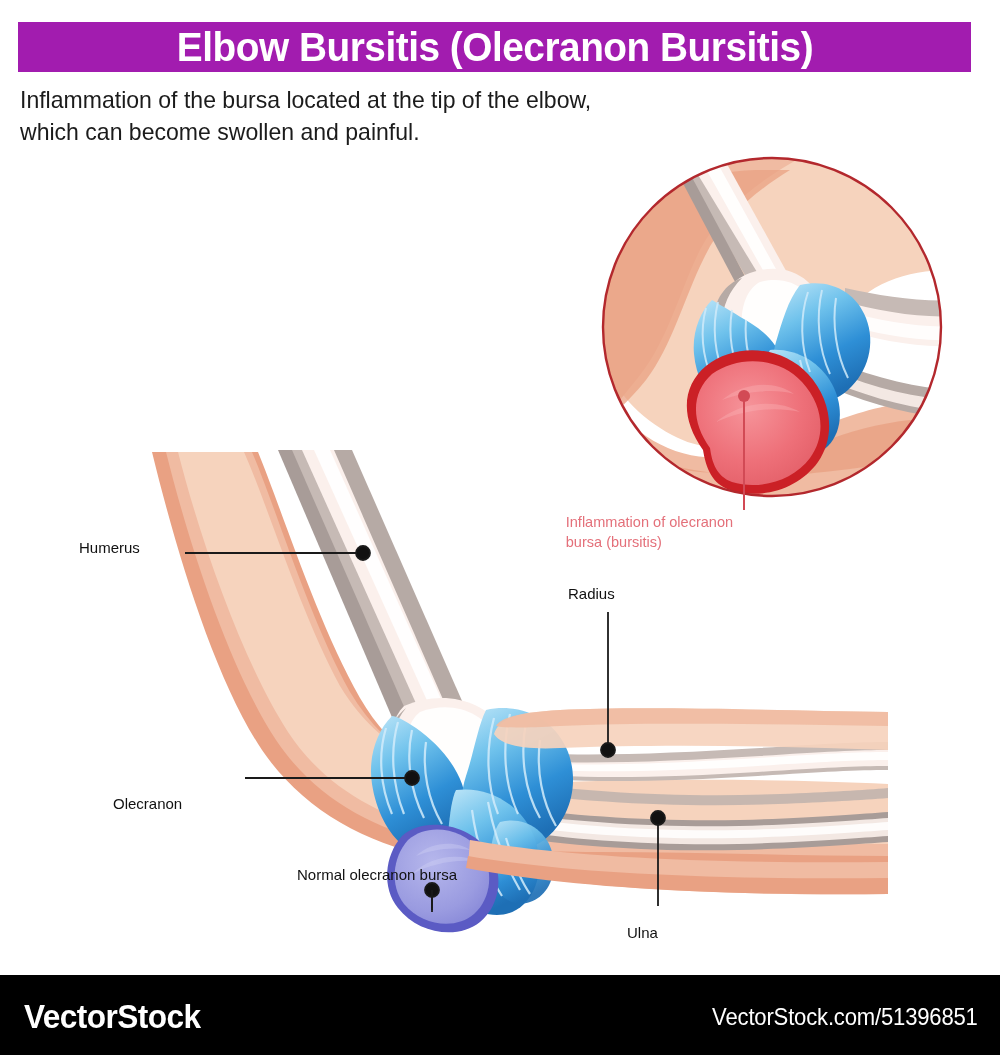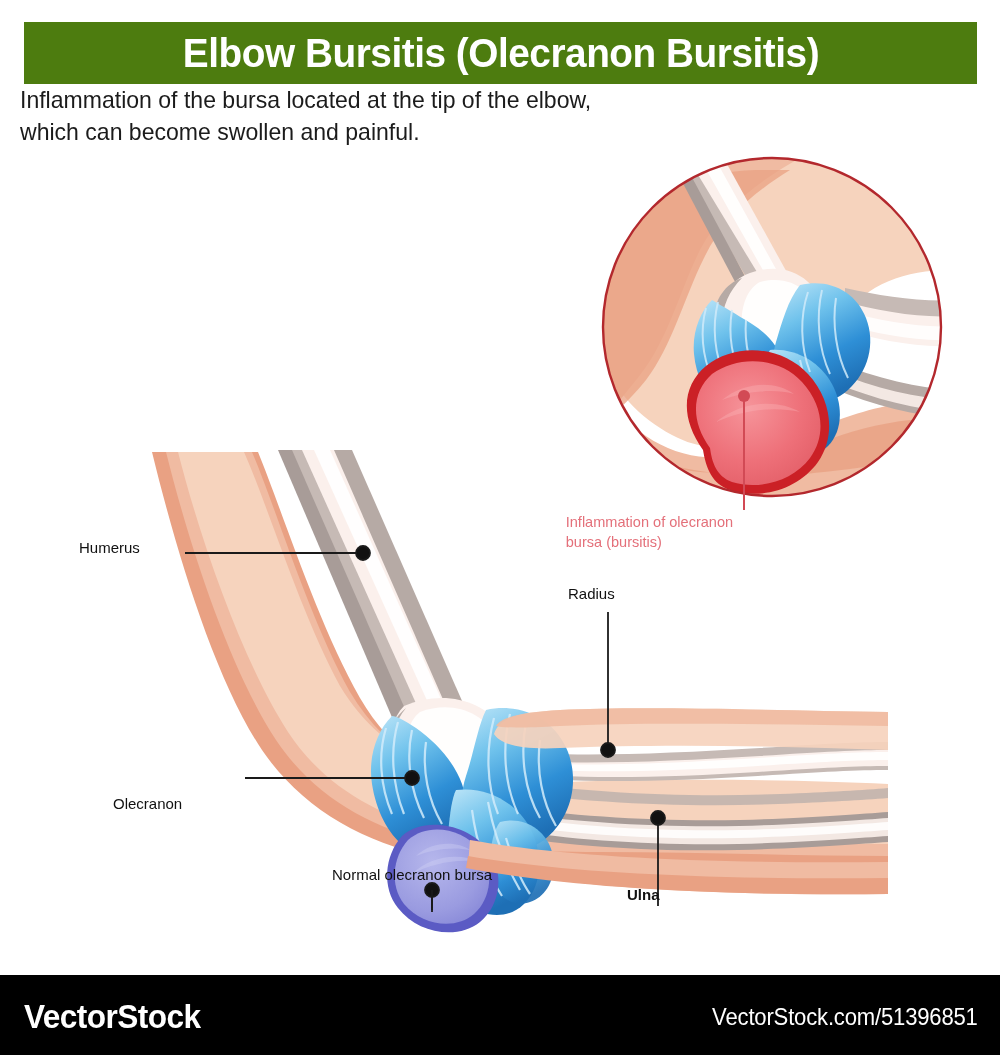--- a/index.html
+++ b/index.html
@@ -11,25 +11,25 @@
     width: 1000px;
     height: 1055px;
     position: relative;
     overflow: hidden;
     font-family: "Liberation Sans", "DejaVu Sans", sans-serif;
   }
 
   
   #title-banner {
     position: absolute;
-    left: 24px;
+    left: 18px;
     top: 22px;
     width: 953px;
-    height: 62px;
-    background: #4d7c0f;
+    height: 50px;
+    background: #a21caf;
     display: flex;
     align-items: center;
     justify-content: center;
   }
   #title-text {
     color: #ffffff;
     font-size: 40px;
     font-weight: bold;
     letter-spacing: -0.5px;
     line-height: 1;
@@ -77,22 +77,22 @@
   .anno-label {
     position: absolute;
     color: #111111;
     font-size: 15px;
     white-space: nowrap;
     line-height: 1;
   }
   #label-humerus { left: 79px;  top: 540px; }
   #label-olecranon { left: 113px; top: 796px; }
   #label-radius { left: 568px; top: 586px; }
-  #label-ulna   { left: 627px; top: 887px; font-weight: bold; }
-  #label-normal-bursa { left: 297px; top: 867px; margin-left: 35px; }
+  #label-ulna   { left: 627px; top: 925px; }
+  #label-normal-bursa { left: 297px; top: 867px; }
 
   
   #footer-bar {
     position: absolute;
     left: 0;
     top: 975px;
     width: 1000px;
     height: 80px;
     background: #000000;
   }

